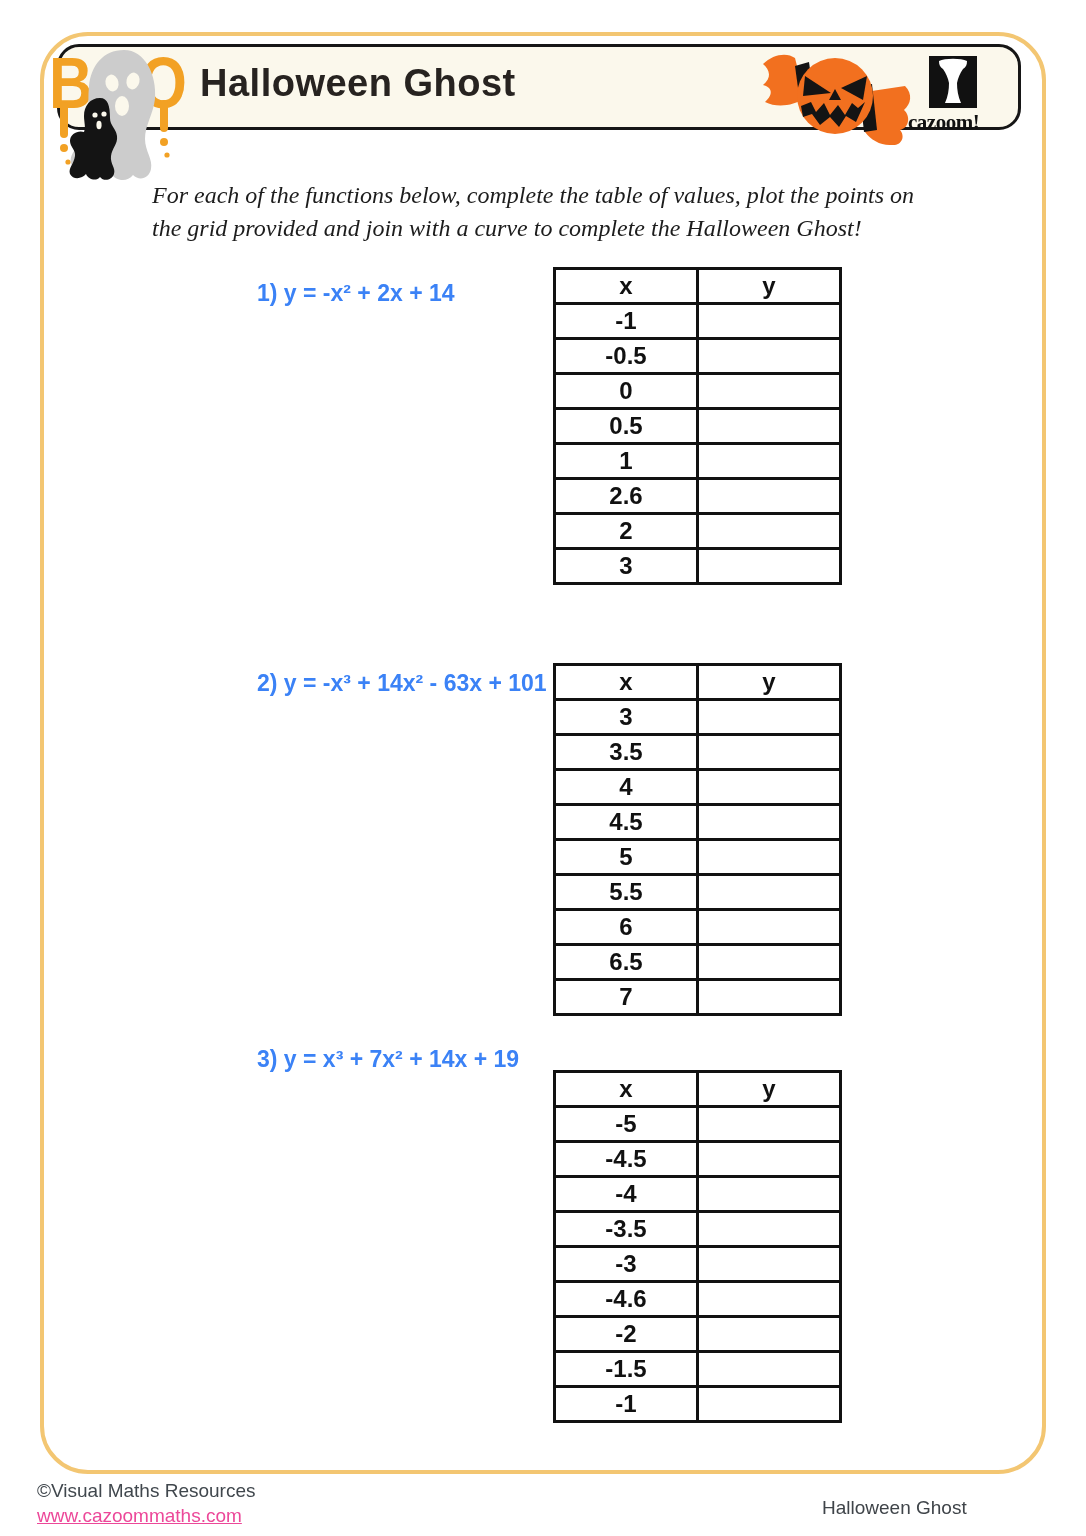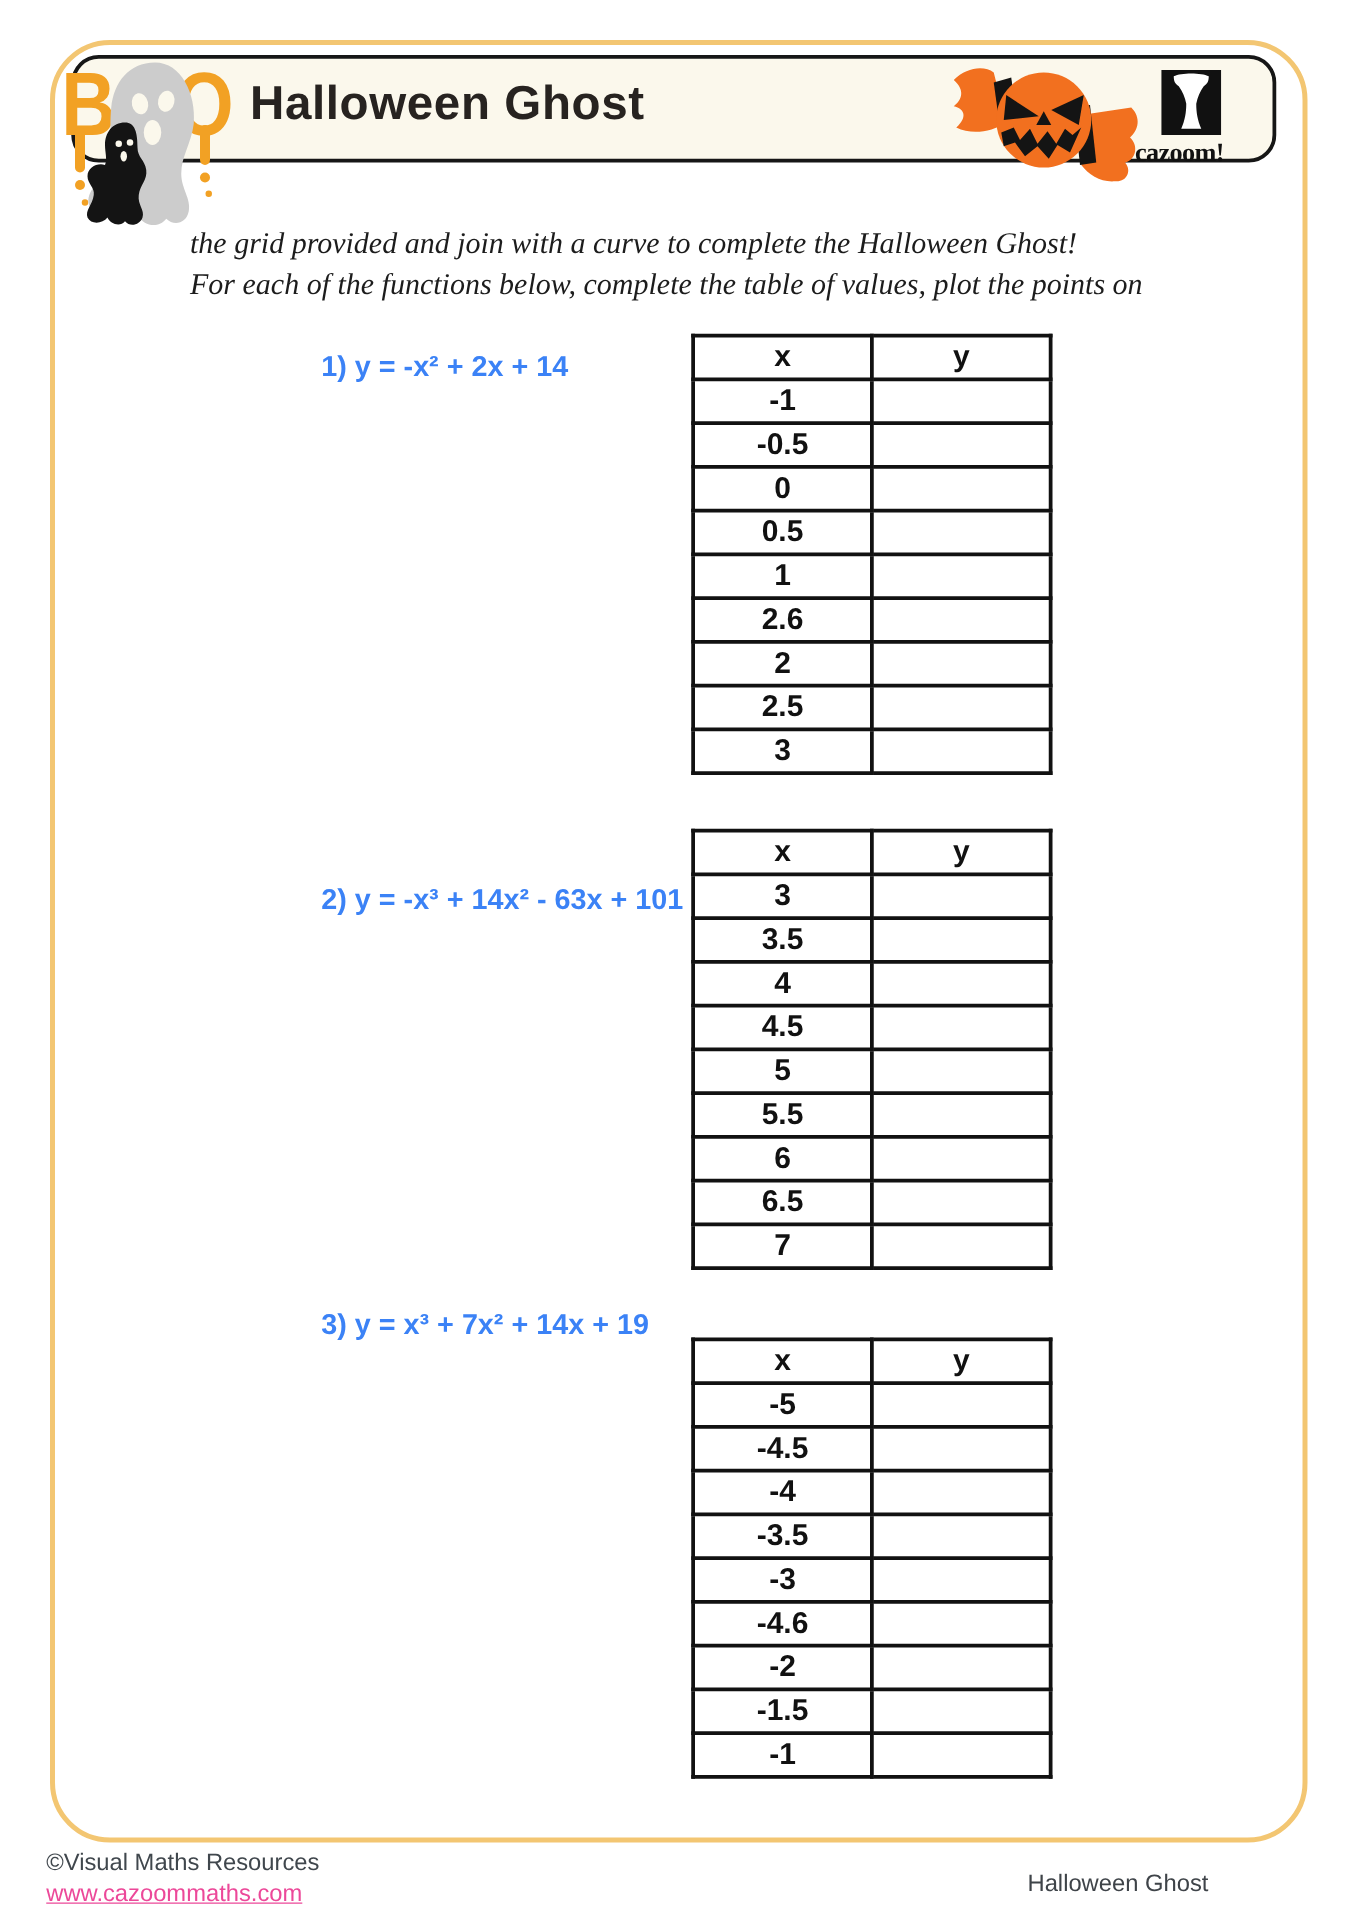--- a/index.html
+++ b/index.html
@@ -31,21 +31,21 @@
   .instructions {
     position:absolute; left:152px; top:179px; width:810px;
     font-family:"Liberation Serif", serif; font-style:italic;
     font-size:24px; line-height:33px; color:#1c1c1c; white-space:nowrap;
   }
   .equation {
     position:absolute; left:257px; font-size:23px; font-weight:bold;
     color:#3b82f6; white-space:nowrap; line-height:1;
   }
   .eq1 { top:282px; }
-  .eq2 { top:708px; }
+  .eq2 { top:672px; }
   .eq3 { top:1048px; }
   table.vtable {
     position:absolute; left:553px; border-collapse:collapse; background:#fff;
   }
   .t1 { top:267px; }
   .t2 { top:663px; }
   .t3 { top:1070px; }
   table.vtable th, table.vtable td {
     border:3px solid #111; padding:0; text-align:center;
     font-size:24px; font-weight:bold; color:#111; height:32px;
@@ -130,22 +130,22 @@
   <div class="logo">
     <svg class="logo-mark" width="48" height="52" viewBox="0 0 48 52">
       <rect x="0" y="0" width="48" height="52" fill="#111"></rect>
       <path fill="#ffffff" d="M10,5 C16,2 32,2 38,5 C38,9 37,11 34,13 C31,17 29,22 28,27
         C28,34 29,40 32,47 L16,47 C19,40 20,34 20,27 C19,22 17,17 14,13 C11,11 10,9 10,5 Z"></path>
     </svg>
     <div class="logo-text">cazoom!</div>
   </div>
 
   <div class="instructions">
+    <div>For each of the functions below, complete the table of values, plot the points on</div>
     <div>the grid provided and join with a curve to complete the Halloween Ghost!</div>
-    <div>For each of the functions below, complete the table of values, plot the points on</div>
   </div>
 
   <div class="equation eq1">1) y = -x² + 2x + 14</div>
   <table class="vtable t1">
     <thead>
       <tr>
         <th class="col-x">x</th>
         <th class="col-y">y</th>
       </tr>
     </thead>
@@ -172,24 +172,20 @@
         </tr>
         <tr>
           <td class="col-x">2.6</td>
           <td class="col-y"></td>
         </tr>
         <tr>
           <td class="col-x">2</td>
           <td class="col-y"></td>
         </tr>
         <tr>
-          <td class="col-x">2.5</td>
-          <td class="col-y"></td>
-        </tr>
-        <tr>
           <td class="col-x">3</td>
           <td class="col-y"></td>
         </tr>
       </tbody>
   </table>
 
   <div class="equation eq2">2) y = -x³ + 14x² - 63x + 101</div>
   <table class="vtable t2">
     <thead>
       <tr>

